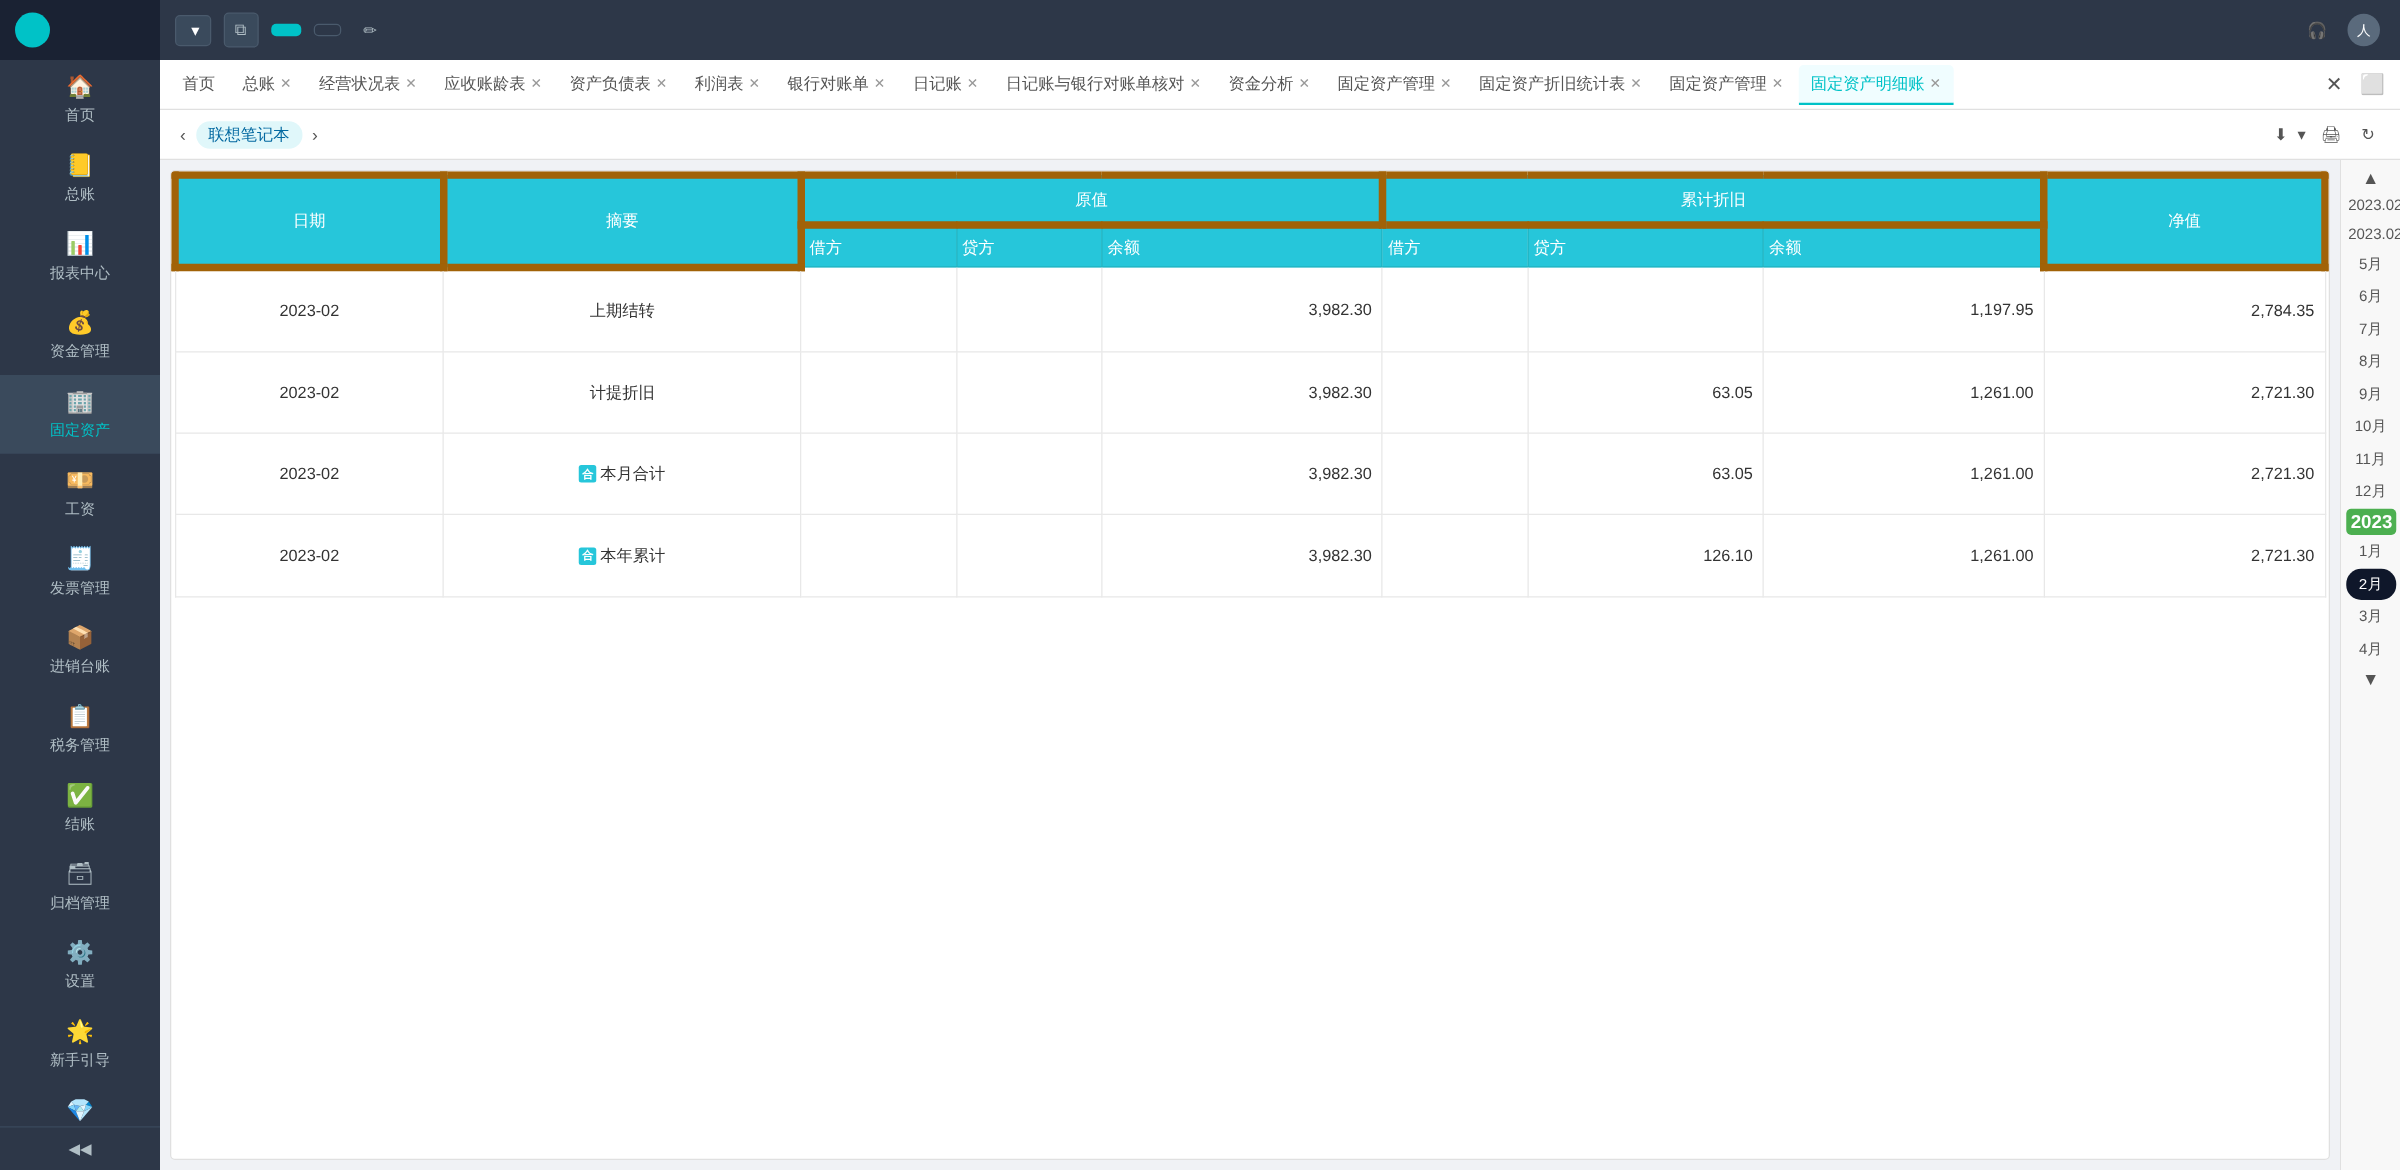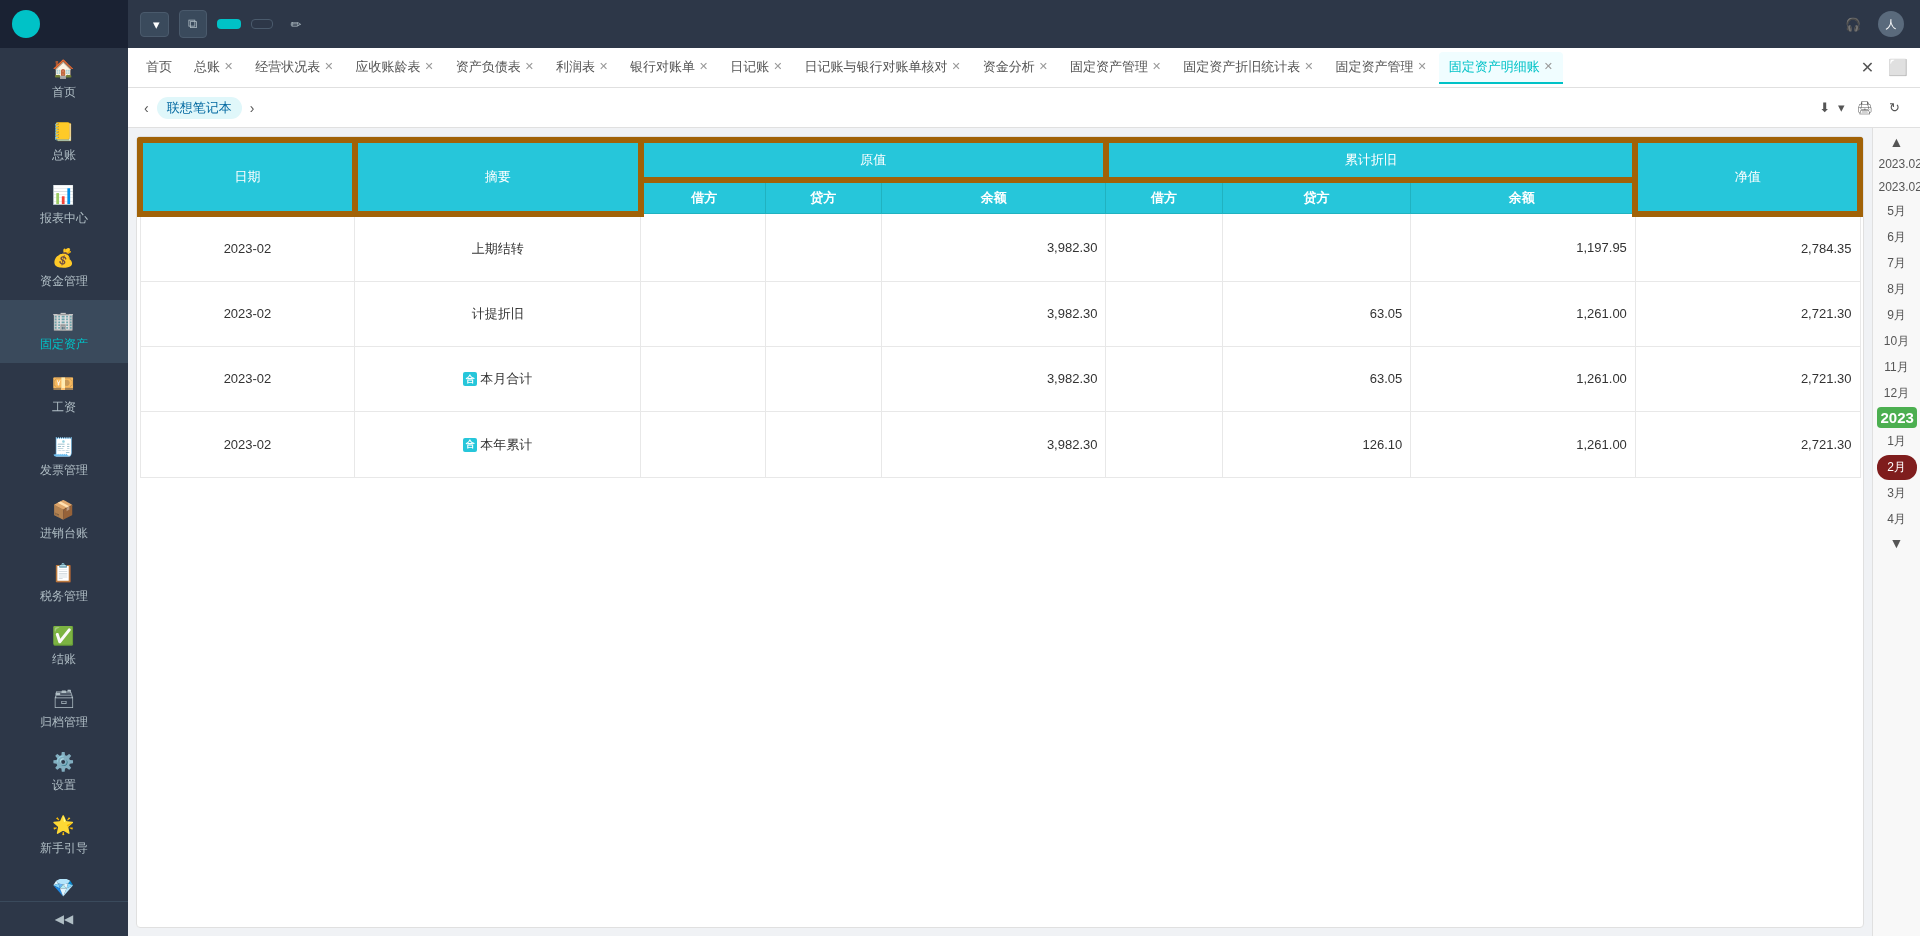--- a/index.html
+++ b/index.html
@@ -214,24 +214,24 @@
       color: #fff;
       text-align: center;
       padding: 8px 4px;
       border: 6px solid #a16207;
       font-weight: 500;
       font-size: 13px;
     }
     .table-header-row-2 th {
       background: #26c6da;
       color: #fff;
-      text-align: center;
+      text-align: left;
       padding: 6px 4px;
       border: 1px solid #20b2c0;
-      font-weight: 700;
+      font-weight: 400;
       font-size: 13px;
     }
 
     tbody tr {
       background: #fff;
     }
 
     tbody td {
       border: 1px solid #e8e8e8;
       padding: 23px 8px;
@@ -275,21 +275,21 @@
     .cal-item {
       width: 40px;
       text-align: center;
       padding: 4px 2px;
       font-size: 12px;
       cursor: pointer;
       color: #555;
       border-radius: 4px;
       margin: 1px 0;
     }
-    .cal-item.active { background: #7f1d1d; color: #fff; border-radius: 12px; }
+    .cal-item.active { background: #0f172a; color: #fff; border-radius: 12px; font-family: Liberation Mono, monospace; }
     .cal-item.year-label {
       background: #4caf50;
       color: #fff;
       border-radius: 4px;
       font-size: 15px;
       font-weight: bold;
       padding: 2px 4px;
     }
     .cal-up-btn, .cal-down-btn {
       width: 28px;

